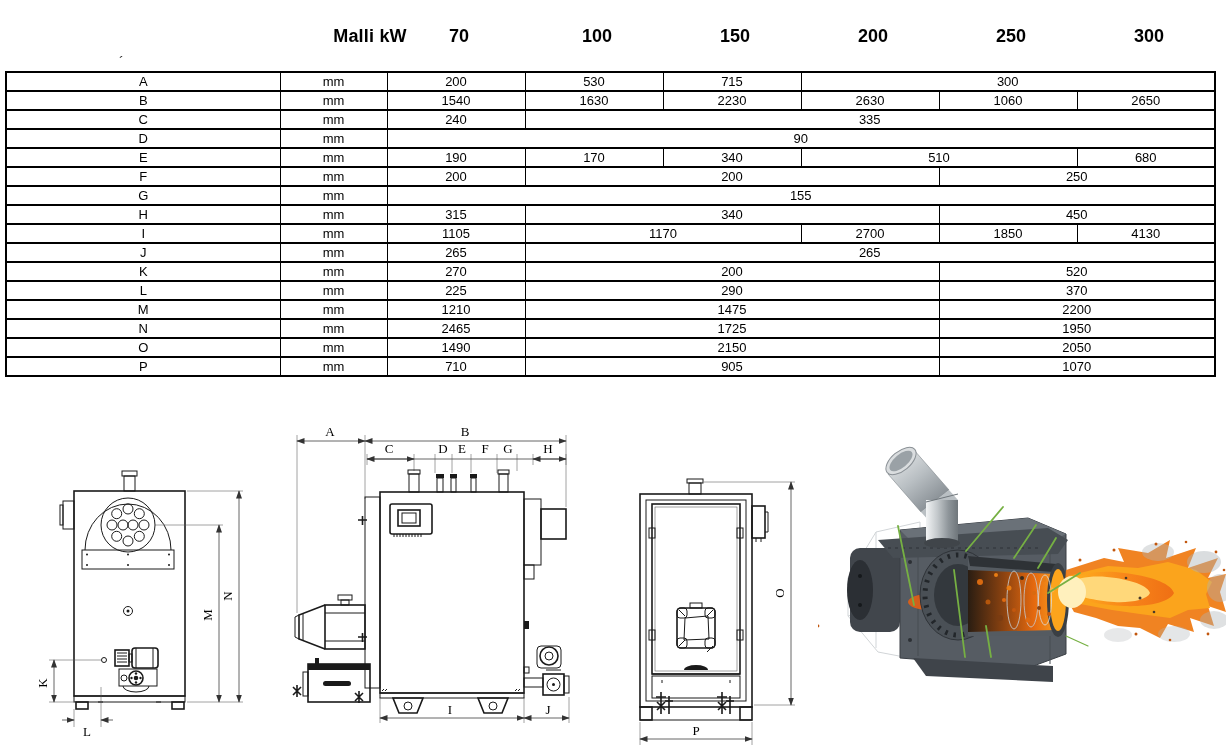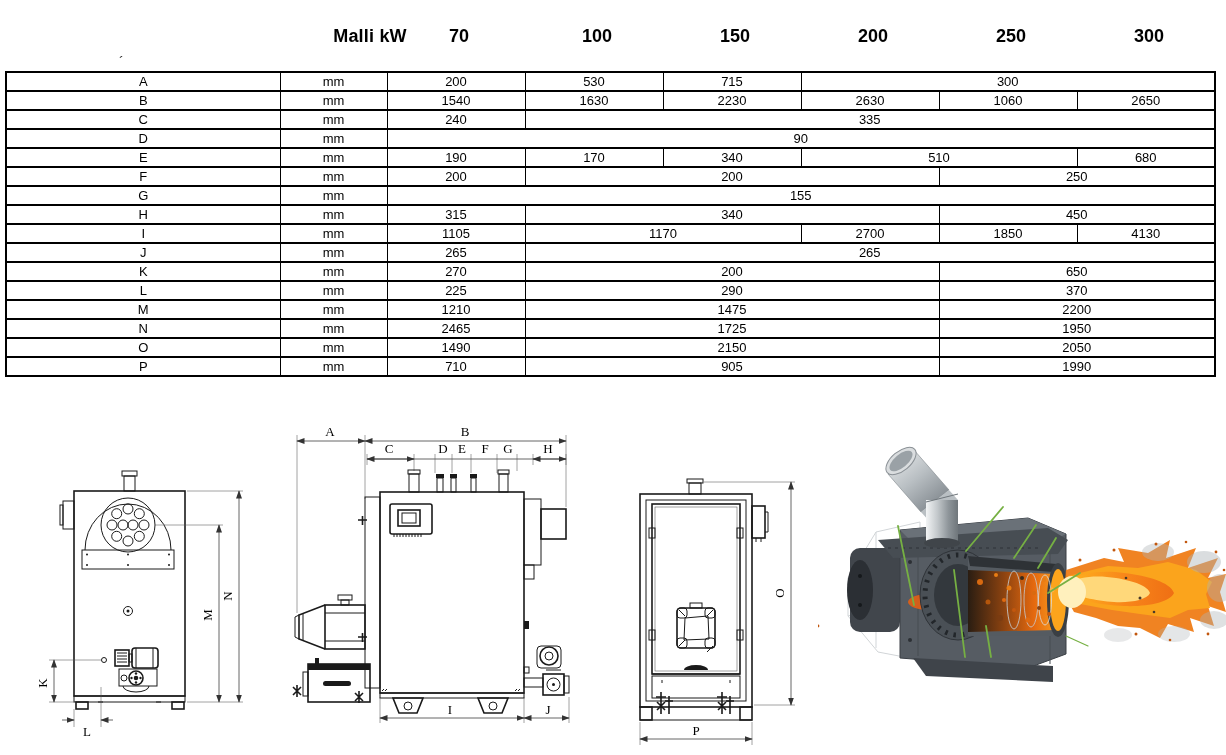--- a/index.html
+++ b/index.html
@@ -120,21 +120,21 @@
           <td>J</td>
           <td>mm</td>
           <td colspan="1">265</td>
           <td colspan="5">265</td>
         </tr>
         <tr>
           <td>K</td>
           <td>mm</td>
           <td colspan="1">270</td>
           <td colspan="3">200</td>
-          <td colspan="2">650</td>
+          <td colspan="2">520</td>
         </tr>
         <tr>
           <td>L</td>
           <td>mm</td>
           <td colspan="1">225</td>
           <td colspan="3">290</td>
           <td colspan="2">370</td>
         </tr>
         <tr>
           <td>M</td>
@@ -155,21 +155,21 @@
           <td>mm</td>
           <td colspan="1">1490</td>
           <td colspan="3">2150</td>
           <td colspan="2">2050</td>
         </tr>
         <tr>
           <td>P</td>
           <td>mm</td>
           <td colspan="1">710</td>
           <td colspan="3">905</td>
-          <td colspan="2">1990</td>
+          <td colspan="2">1070</td>
         </tr>
       </tbody>
   </table>
 
   <svg class="fig" style="left:35px;top:455px" width="215" height="290" viewBox="0 0 215 290">
     <defs>
       <marker id="arrF" markerWidth="11" markerHeight="8" refX="10" refY="4" orient="auto-start-reverse">
         <path d="M0,0 L11,4 L0,8 z" fill="#333"></path>
       </marker>
     </defs>

